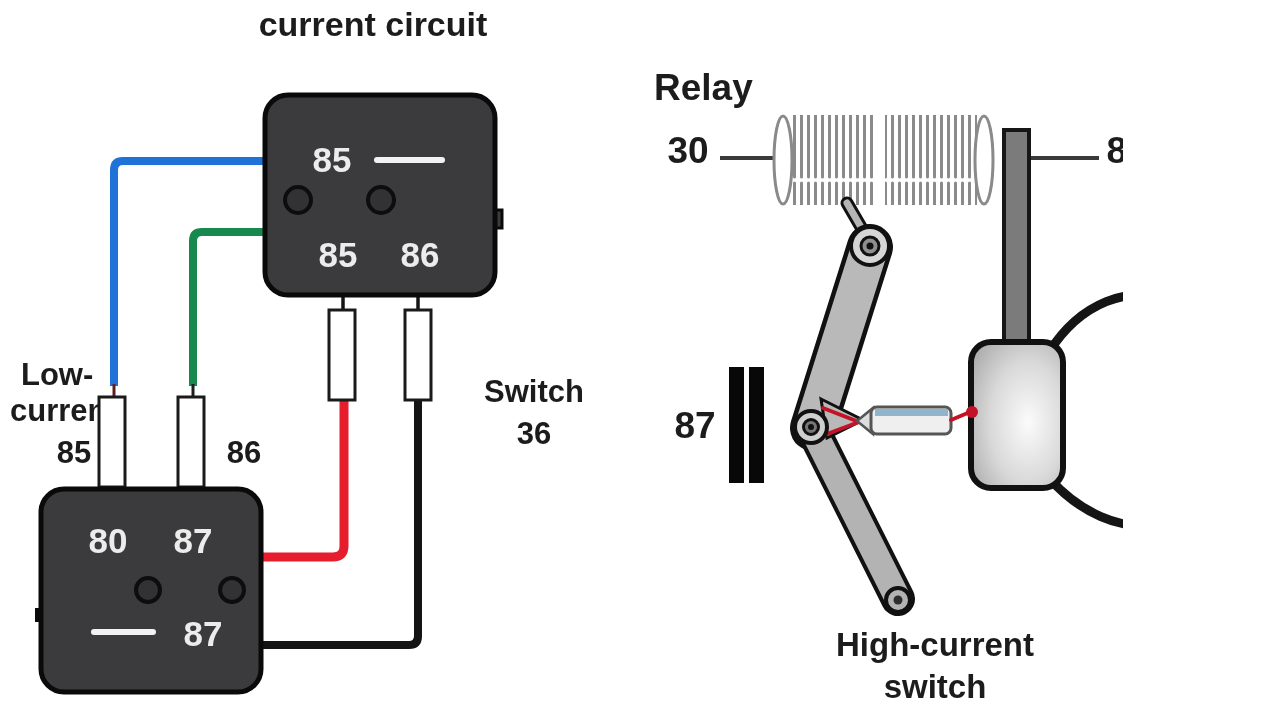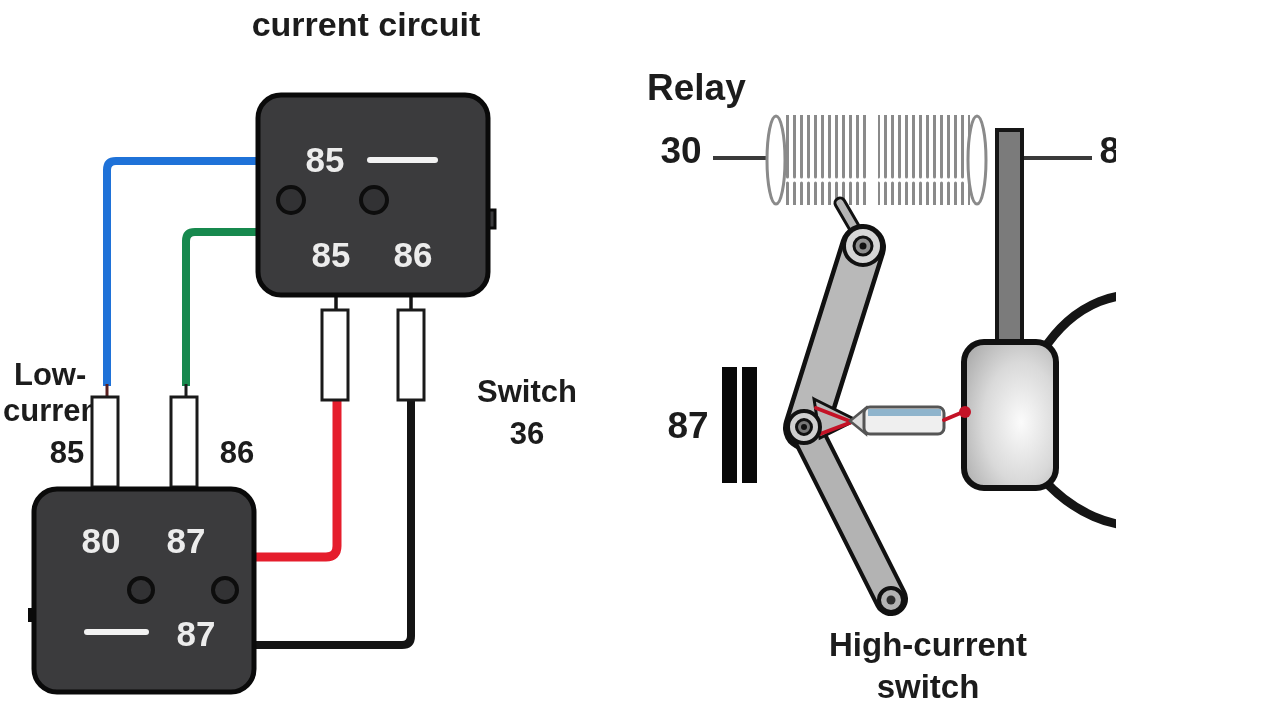--- a/index.html
+++ b/index.html
@@ -1,17 +1,17 @@
 <!DOCTYPE html>
 <html><head>
 <meta charset="utf-8">
 <style>
   html,body{margin:0;padding:0;background:#ffffff;}
   #stage{position:relative;width:1116px;height:720px;background:#ffffff;overflow:hidden;
-         font-family:"Liberation Sans", sans-serif;}
+         font-family:"Liberation Sans", sans-serif;margin-left:7px;}
   svg{position:absolute;left:0;top:0;}
   text{font-family:"Liberation Sans", sans-serif;fill:#1c1c1c;}
   .relay-label{fill:#ececec;font-weight:bold;}
   .dark-label{fill:#1c1c1c;font-weight:bold;}
 </style>
 </head>
 <body>
 
 <div id="stage">
 <svg width="1280" height="720" viewBox="0 0 1280 720">

